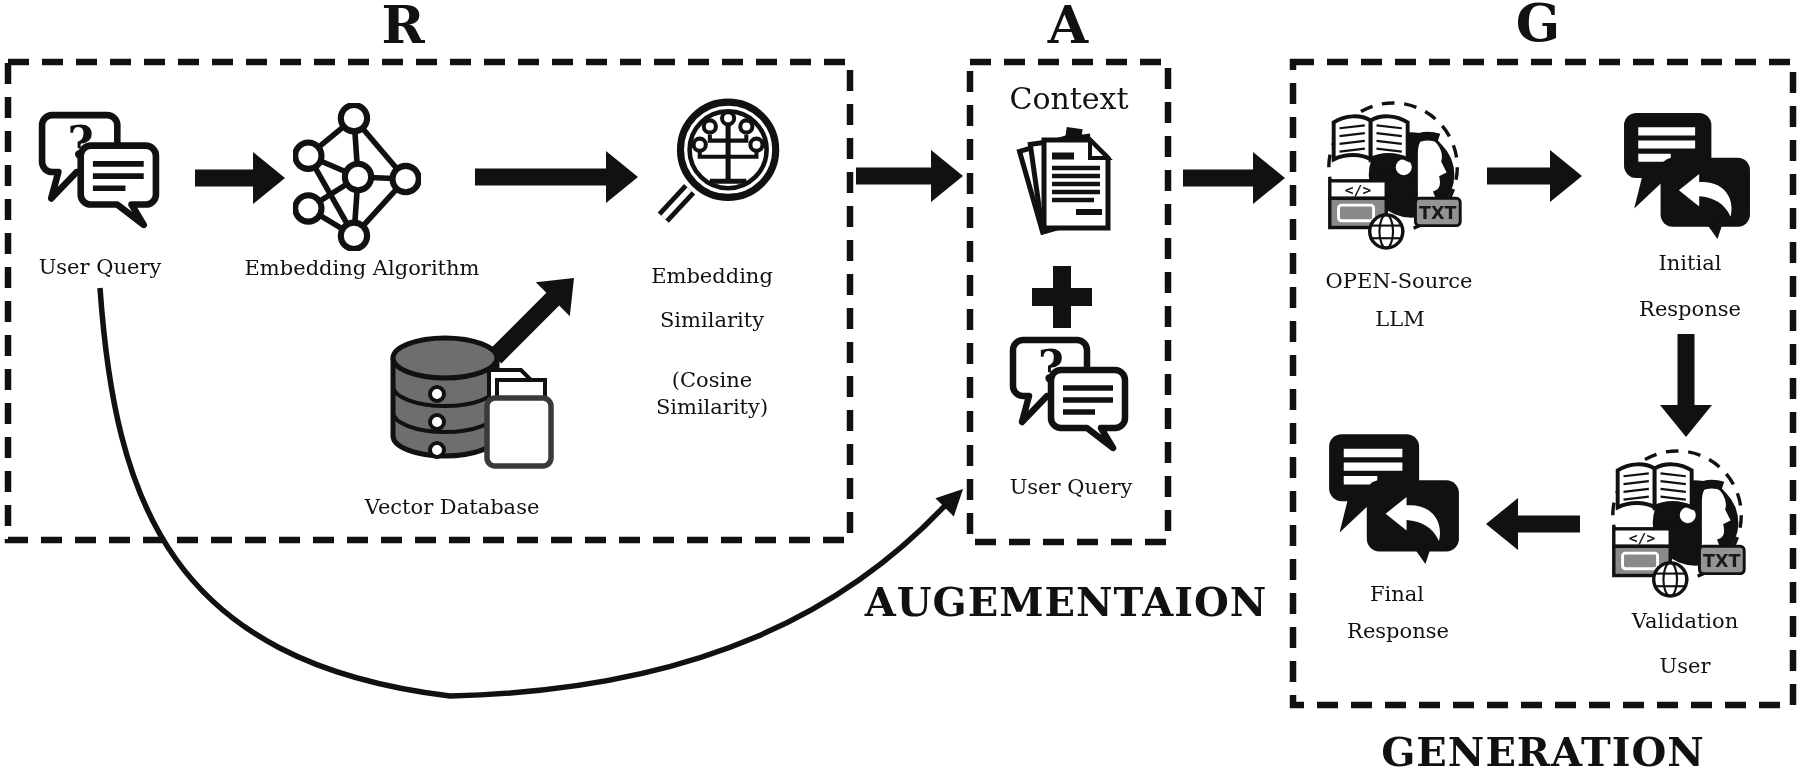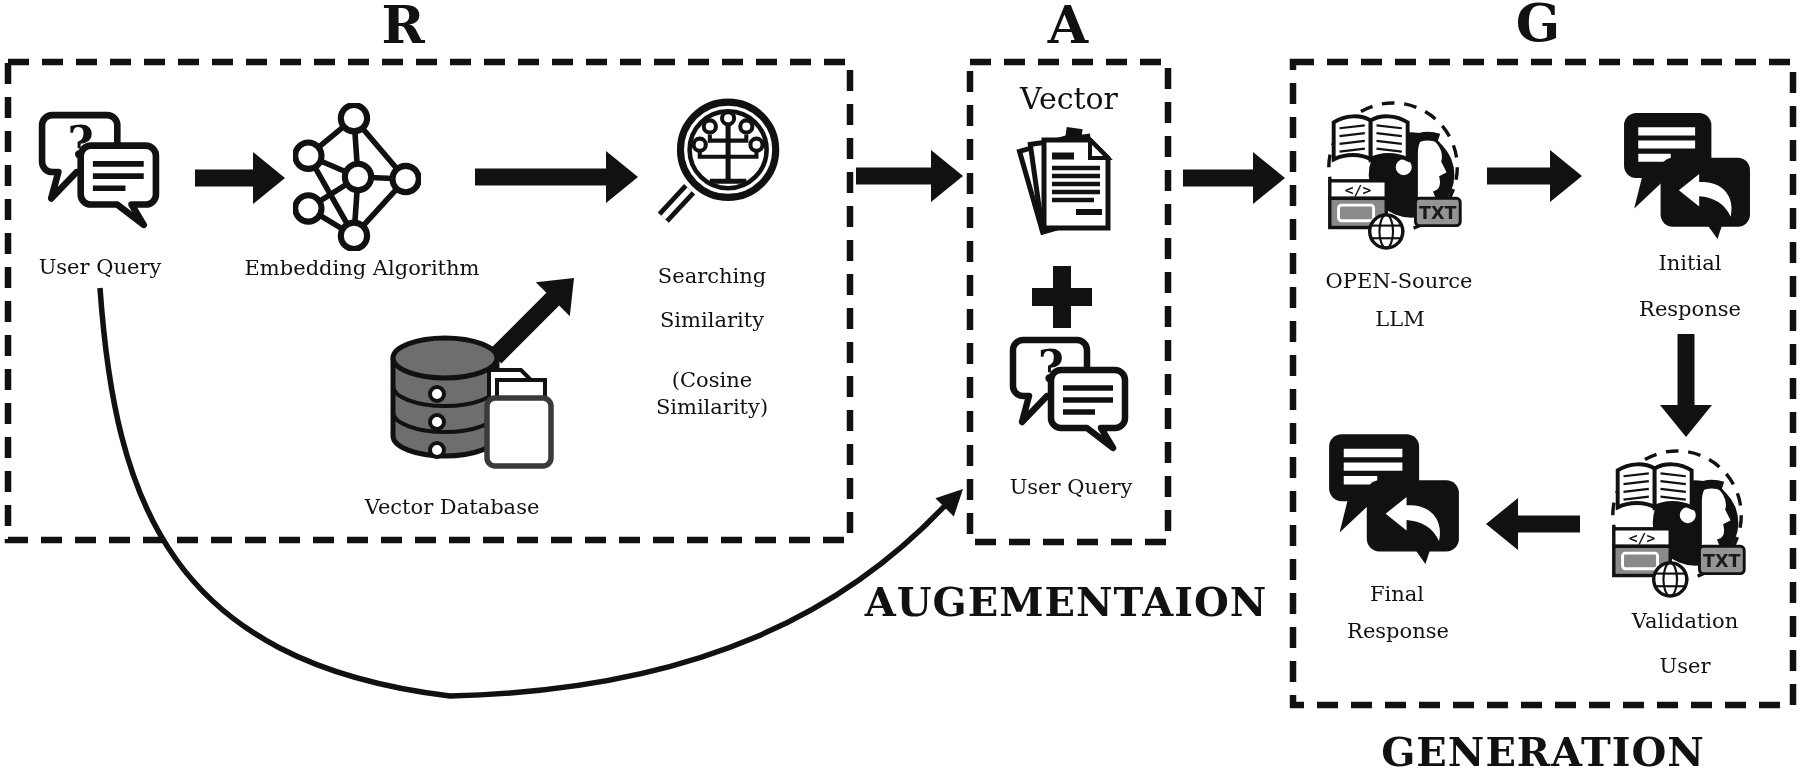--- a/index.html
+++ b/index.html
@@ -103,21 +103,21 @@
         <circle cx="64" cy="34" r="6"></circle>
           <circle cx="82" cy="26" r="6"></circle>
           <circle cx="100" cy="34" r="6"></circle>
         <circle cx="54" cy="52" r="6"></circle>
           <circle cx="110" cy="52" r="6"></circle>
       </g>
       <path d="M44 96 L18 124" stroke="#111" stroke-width="15"></path>
       <path d="M44 96 L18 124" stroke="#fff" stroke-width="5.5"></path>
     </svg>
   </div>
-  <div class="lbl" style="left:712px;top:276px;">Searching</div>
+  <div class="lbl" style="left:712px;top:276px;">Embedding</div>
   <div class="lbl" style="left:712px;top:320px;">Similarity</div>
   <div class="lbl" style="left:712px;top:364px;margin-top:16px;">(Cosine</div>
   <div class="lbl" style="left:712px;top:407px;">Similarity)</div>
 
   <div class="icon" style="left:387px;top:332px;width:170px;height:152px;">
     <svg viewBox="0 0 170 152">
       <path d="M6 26 V104 C6 115 29 124 58 124 C87 124 110 115 110 104 V26" fill="#6e6e6e" stroke="#111" stroke-width="5"></path>
       <path d="M6 54 C6 65 29 74 58 74 C87 74 110 65 110 54" fill="none" stroke="#111" stroke-width="4"></path>
       <path d="M6 80 C6 91 29 100 58 100 C87 100 110 91 110 80" fill="none" stroke="#111" stroke-width="4"></path>
       <ellipse cx="58" cy="26" rx="52" ry="20" fill="#6e6e6e" stroke="#111" stroke-width="5"></ellipse>
@@ -127,21 +127,21 @@
           <circle cx="50" cy="118" r="7"></circle>
       </g>
       <path d="M102 38 h32 l14 14 v18 h-46 z" fill="#fff" stroke="#111" stroke-width="4"></path>
       <rect x="110" y="48" width="48" height="60" fill="#fff" stroke="#111" stroke-width="4"></rect>
       <rect x="100" y="66" width="64" height="68" rx="8" fill="#fff" stroke="#3a3a3a" stroke-width="5.5"></rect>
     </svg>
   </div>
   <div class="lbl" style="left:452px;top:507px;">Vector Database</div>
 
 
-  <div class="lbl big" style="left:1069px;top:99px;">Vector</div>
+  <div class="lbl big" style="left:1069px;top:99px;">Context</div>
 
   <div class="icon" style="left:1014px;top:126px;width:110px;height:114px;">
     <svg viewBox="0 0 110 114">
       <rect x="52" y="2" width="16" height="10" fill="#111" transform="rotate(8 60 7)"></rect>
       <rect x="16" y="16" width="56" height="84" fill="#fff" stroke="#111" stroke-width="5" transform="rotate(-16 44 58)"></rect>
       <rect x="22" y="14" width="58" height="86" fill="#fff" stroke="#111" stroke-width="5" transform="rotate(-8 51 57)"></rect>
       <path d="M30 14 H76 L94 32 V102 H30 Z" fill="#fff" stroke="#111" stroke-width="5"></path>
       <path d="M76 14 V32 H94 Z" fill="#fff" stroke="#111" stroke-width="4"></path>
       <g stroke="#111">
         <line x1="38" y1="30" x2="60" y2="30" stroke-width="7"></line>

